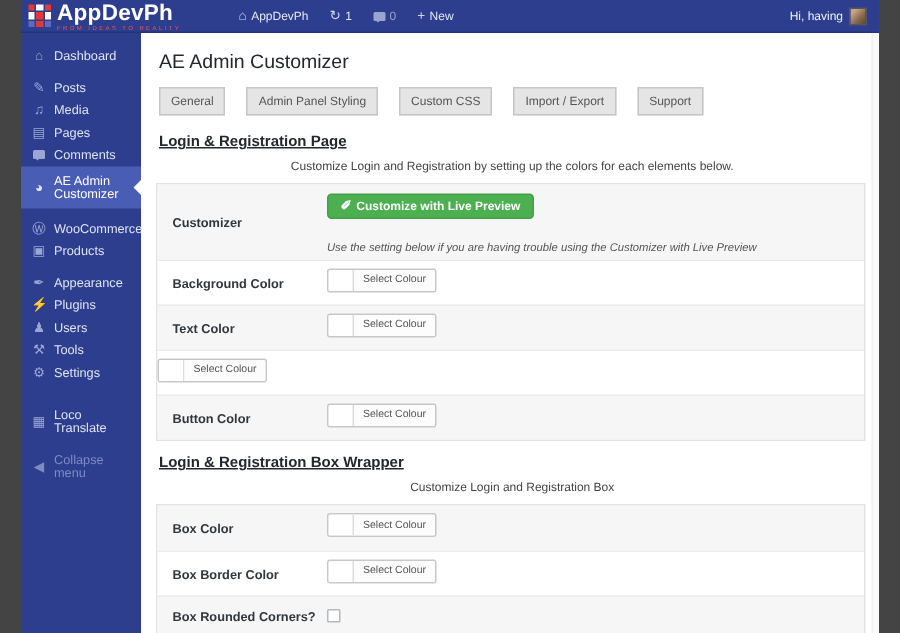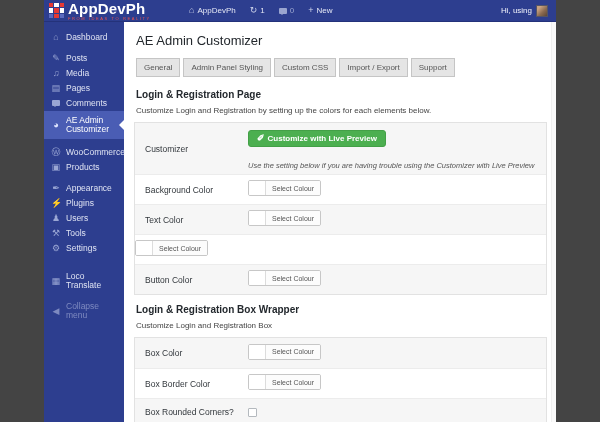--- a/index.html
+++ b/index.html
@@ -1,17 +1,17 @@
 <!DOCTYPE html>
 <html><head>
 <meta charset="utf-8">
 <style>
   * { margin:0; padding:0; box-sizing:border-box; }
   body { font-family:"Liberation Sans", sans-serif; background:#444; }
-  .screen { position:relative; width:512px; height:422px; background:#a3a3a3; overflow:hidden; margin:0 auto; }
+  .screen { position:relative; width:572px; height:422px; background:#a3a3a3; overflow:hidden; margin:0 auto; }
 
   
   .topbar { position:absolute; top:0; left:0; right:0; height:22px; background:#2d3e8f; display:flex; align-items:center; z-index:10; border-bottom:1px solid #24327a; }
   .logo-wrap { display:flex; align-items:flex-start; width:138px; padding:2px 0 0 5px; flex:none; cursor:pointer; }
   .cube { width:15px; height:15px; display:grid; grid-template-columns:repeat(3,1fr); grid-template-rows:repeat(3,1fr); gap:1px; margin-top:1px; flex:none; }
   .cube i { display:block; }
   .cube i:nth-child(1){background:#e53935}.cube i:nth-child(2){background:#fff}.cube i:nth-child(3){background:#e53935}
   .cube i:nth-child(4){background:#fff}.cube i:nth-child(5){background:#e53935}.cube i:nth-child(6){background:#fff}
   .cube i:nth-child(7){background:#5c6bc0}.cube i:nth-child(8){background:#e53935}.cube i:nth-child(9){background:#5c6bc0}
   .logo-text { display:flex; flex-direction:column; margin-left:4px; }
@@ -36,31 +36,31 @@
   .side-item.active:after { content:""; position:absolute; right:0; top:50%; margin-top:-5px; border:5px solid transparent; border-right-color:#fff; }
   .side-gap { height:6px; }
   .side-gap.big { height:13px; }
   .side-item.dimmed { color:#7e8ac0; }
   .side-item.dimmed .ico { color:#7e8ac0; }
 
   
   .content { position:absolute; top:22px; left:80px; right:0; bottom:0; background:#fff; padding:10px 9px 0 10px; overflow:hidden; }
   .page-title { font-size:13px; font-weight:500; color:#23282d; margin:1px 0 10px 2px; }
   .tabs { display:flex; margin:0 0 12px 2px; }
-  .tab { background:#e5e5e5; border:1px solid #c5c5c5; padding:4px 7px; font-size:8px; color:#555; margin-right:3px; white-space:nowrap; cursor:pointer; }
+  .tab { background:#e5e5e5; border:1px solid #c5c5c5; padding:4px 7px; font-size:8px; color:#555; margin-right:14px; white-space:nowrap; cursor:pointer; }
   .tab.active { background:#fff; color:#000; font-weight:bold; }
-  .section-heading { font-size:10px; font-weight:bold; color:#23282d; margin:3px 0 6px 2px; }
-  .section-desc { font-size:8px; color:#444; margin:0 0 7px 2px; }
+  .section-heading { font-size:10px; font-weight:bold; color:#23282d; margin:3px 0 6px 2px;text-decoration:underline; }
+  .section-desc { font-size:8px; color:#444; margin:0 0 7px 2px;text-align:center; }
 
   .settings-table { border:1px solid #e2e2e2; margin-bottom:9px; }
   .s-row { display:flex; align-items:center; border-top:1px solid #ececec; }
   .s-row:first-child { border-top:none; }
   .s-row:nth-child(odd) { background:#f6f6f6; }
   .s-row:nth-child(even) { background:#fff; }
-  .s-label { width:113px; flex:none; padding-left:10px; font-size:8.5px; font-weight:normal; color:#32373c; }
+  .s-label { width:113px; flex:none; padding-left:10px; font-size:8.5px; font-weight:bold; color:#32373c; }
   .s-control { flex:1; padding:4px 0; }
   .h39 { min-height:39px; }
   .h30 { min-height:30px; }
   .h19 { min-height:19px;justify-content:center; }
 
   .btn-live { display:inline-flex; align-items:center; gap:3px; background:#4caf50; border:1px solid #43a047; border-radius:3px; color:#fff; font-size:8px; font-weight:bold; padding:3px 8px; font-family:inherit; cursor:pointer; }
   .btn-live .brush { font-size:9px; line-height:9px; }
   .help { font-style:italic; font-size:7.5px; color:#555; margin-top:14px; }
 
   .color-btn { display:inline-flex; align-items:stretch; height:16px; border:1px solid #c7c7c7; border-radius:2px; background:#fff; overflow:hidden; cursor:pointer; }
@@ -106,21 +106,21 @@
       <span class="ab-item">
         <span class="bubble"></span>
         <span class="dim">0</span>
       </span>
       <span class="ab-item">
         <span class="ab-ico">+</span>
         <span>New</span>
       </span>
     </div>
     <div class="ab-right">
-      <span>Hi, using</span>
+      <span>Hi, having</span>
       <span class="avatar"></span>
     </div>
   </div>
 
   <div class="sidebar">
     <div class="side-item">
       <span class="ico">⌂</span>
       <span class="lbl">Dashboard</span>
     </div>
     <div class="side-gap"></div>

